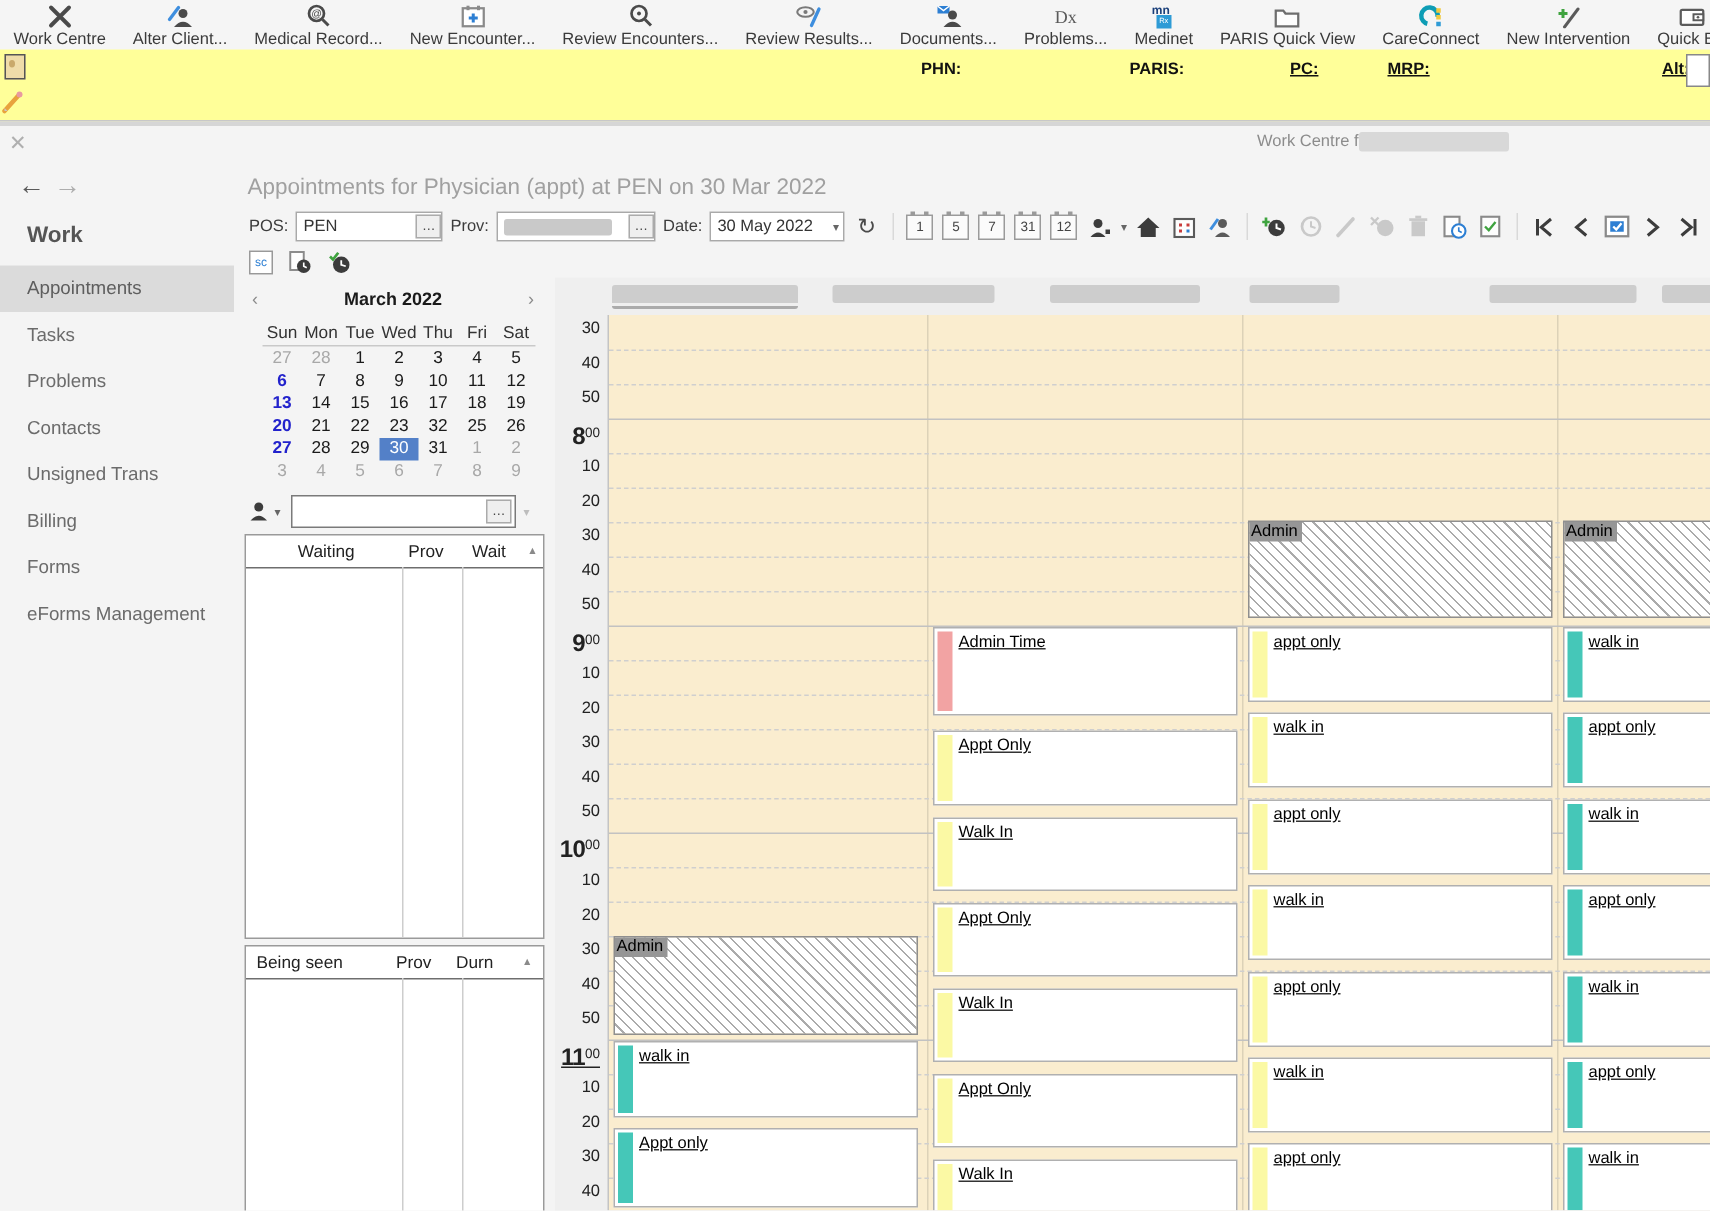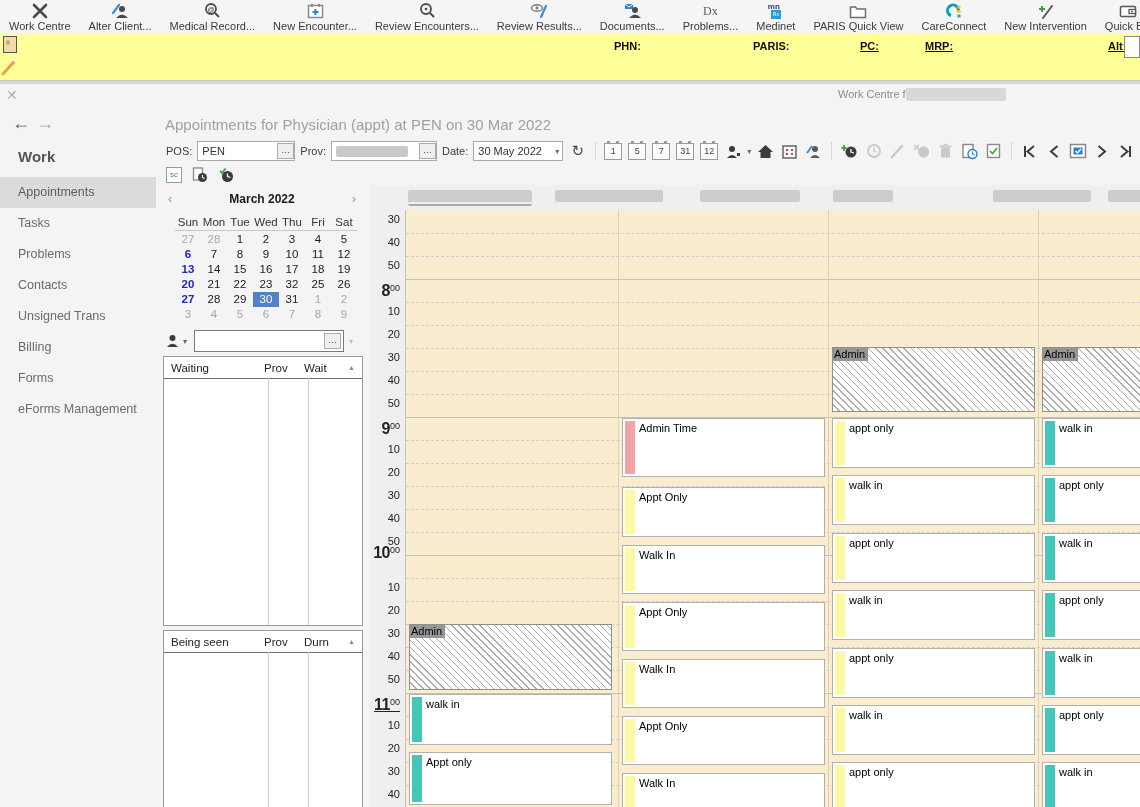--- a/index.html
+++ b/index.html
@@ -63,21 +63,21 @@
   .cal-row{display:flex;height:15px;}
   .cal-cell{flex:1;text-align:center;font-size:11.5px;line-height:15px;color:#1A1A1A;}
   .cal-cell.muted{color:#A8A8A8;}
   .cal-cell.sunday{color:#2222CC;font-weight:bold;}
   .cal-cell.selected{background:#5380C8;color:#fff;}
   
   #wait-row{position:absolute;left:163px;top:330px;width:200px;height:24px;}
   #wait-input{position:absolute;left:31px;top:0;width:148px;height:20px;background:#fff;border:1px solid #7A7A7A;display:flex;align-items:center;}
   
   .panel{position:absolute;left:163px;width:198px;background:#fff;border:1px solid #9A9A9A;}
-  #waiting-panel{top:356px;height:268px;}
+  #waiting-panel{top:356px;height:268px;text-align:center;}
   #seen-panel{top:630px;height:180px;}
   .panel-head{height:21px;border-bottom:1px solid #6E6E6E;display:flex;align-items:center;font-size:11.5px;color:#222;}
   .ph-c1{flex:1;padding-left:7px;}
   .ph-c2{width:40px;}
   .ph-c3{width:44px;}
   .sort-arrow{width:14px;color:#8A8A8A;font-size:7px;}
   .vline{position:absolute;top:21px;bottom:0;width:0;border-left:1px solid #CDCDCD;}
   
   #schedule{position:absolute;left:370px;top:185px;width:770px;height:622px;overflow:hidden;background:#EFEFEF;}
   #sched-header{position:absolute;left:35px;top:0;right:0;height:25px;border-bottom:1px solid #C4C4C4;}
@@ -86,21 +86,21 @@
      linear-gradient(#CDCDCD,#CDCDCD) top/100% 12px no-repeat;}
   #gutter{position:absolute;left:0;top:25px;width:35px;bottom:0;background:#EFEFEF;border-right:1px solid #C4C4C4;}
   .tslot{position:absolute;left:0;right:5px;text-align:right;font-size:11px;color:#222;line-height:14px;padding-top:2px;}
   .tslot b{font-size:16px;font-weight:bold;letter-spacing:-0.5px;}
   .tslot .sup{font-size:9px;vertical-align:5px;}
   #sched-body{position:absolute;left:36px;top:25px;right:0;bottom:0;background:#FAEDCF;overflow:hidden;}
   .gridrow{position:absolute;left:0;right:0;height:0;border-top:1px dashed #CFCFCF;}
   .gridrow.hour{border-top:1px solid #C2C2C2;}
   .gridrow.first{border-top:none;}
   .colline{position:absolute;top:0;bottom:0;width:0;border-left:1px solid #DCD2B8;}
-  .block{position:absolute;background:#fff;border:1px solid #B0B0B0;box-sizing:border-box;z-index:2;}
+  .block{position:absolute;background:#fff;border:1px solid #B0B0B0;box-sizing:border-box;z-index:2;text-decoration:underline;}
   .block .blabel{display:block;margin:3px 2px 0 16px;font-size:11px;color:#000;}
   .bar{position:absolute;left:2px;top:2px;bottom:2px;width:10px;}
   .block.teal .bar{background:#45C7B8;}
   .block.yellow .bar{background:#FBF9A4;}
   .block.pink .bar{background:#F2A3A3;}
   .block.admin{border:1px solid #8F8F8F;
     background:repeating-linear-gradient(45deg,#FFFFFF 0px,#FFFFFF 4px,#ABABAB 4px,#ABABAB 5px);}
   .block.admin .alabel{position:absolute;left:0;top:0;background:#969696;color:#000;padding:0 3px 1px 1px;font-size:11px;}
   svg{display:block;}
 </style>
@@ -548,21 +548,21 @@
         <div class="tslot" style="top: 115px;">20</div>
         <div class="tslot" style="top: 138px;">30</div>
         <div class="tslot" style="top: 161px;">40</div>
         <div class="tslot" style="top: 184px;">50</div>
         <div class="tslot" style="top: 207px;"><b>9</b><span class="sup">00</span></div>
         <div class="tslot" style="top: 230px;">10</div>
         <div class="tslot" style="top: 253px;">20</div>
         <div class="tslot" style="top: 276px;">30</div>
         <div class="tslot" style="top: 299px;">40</div>
         <div class="tslot" style="top: 322px;">50</div>
-        <div class="tslot" style="top: 331px;"><b>10</b><span class="sup">00</span></div>
+        <div class="tslot" style="top: 344px;"><b>10</b><span class="sup">00</span></div>
         <div class="tslot" style="top: 368px;">10</div>
         <div class="tslot" style="top: 391px;">20</div>
         <div class="tslot" style="top: 414px;">30</div>
         <div class="tslot" style="top: 437px;">40</div>
         <div class="tslot" style="top: 460px;">50</div>
         <div class="tslot" style="top: 483px; text-decoration: underline;"><b>11</b><span class="sup">00</span></div>
         <div class="tslot" style="top: 506px;">10</div>
         <div class="tslot" style="top: 529px;">20</div>
         <div class="tslot" style="top: 552px;">30</div>
         <div class="tslot" style="top: 575px;">40</div>

